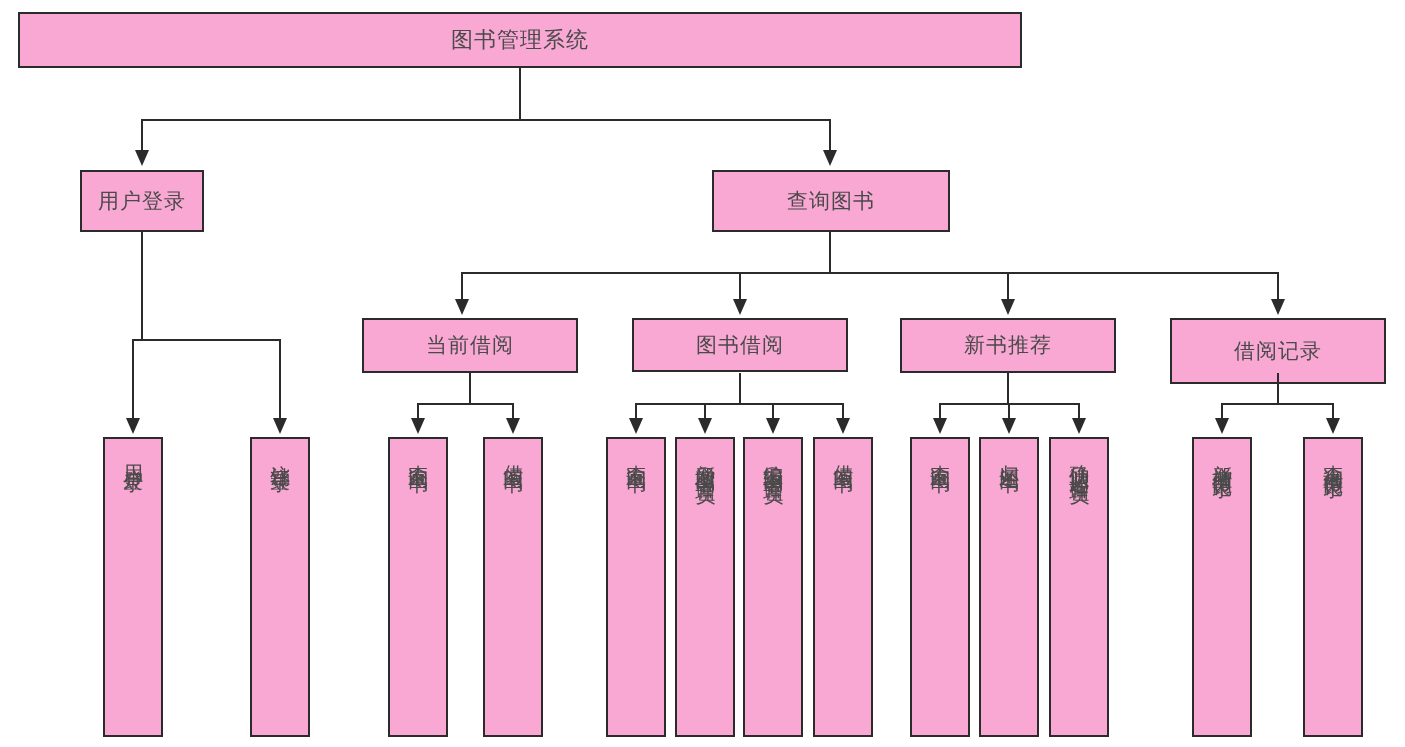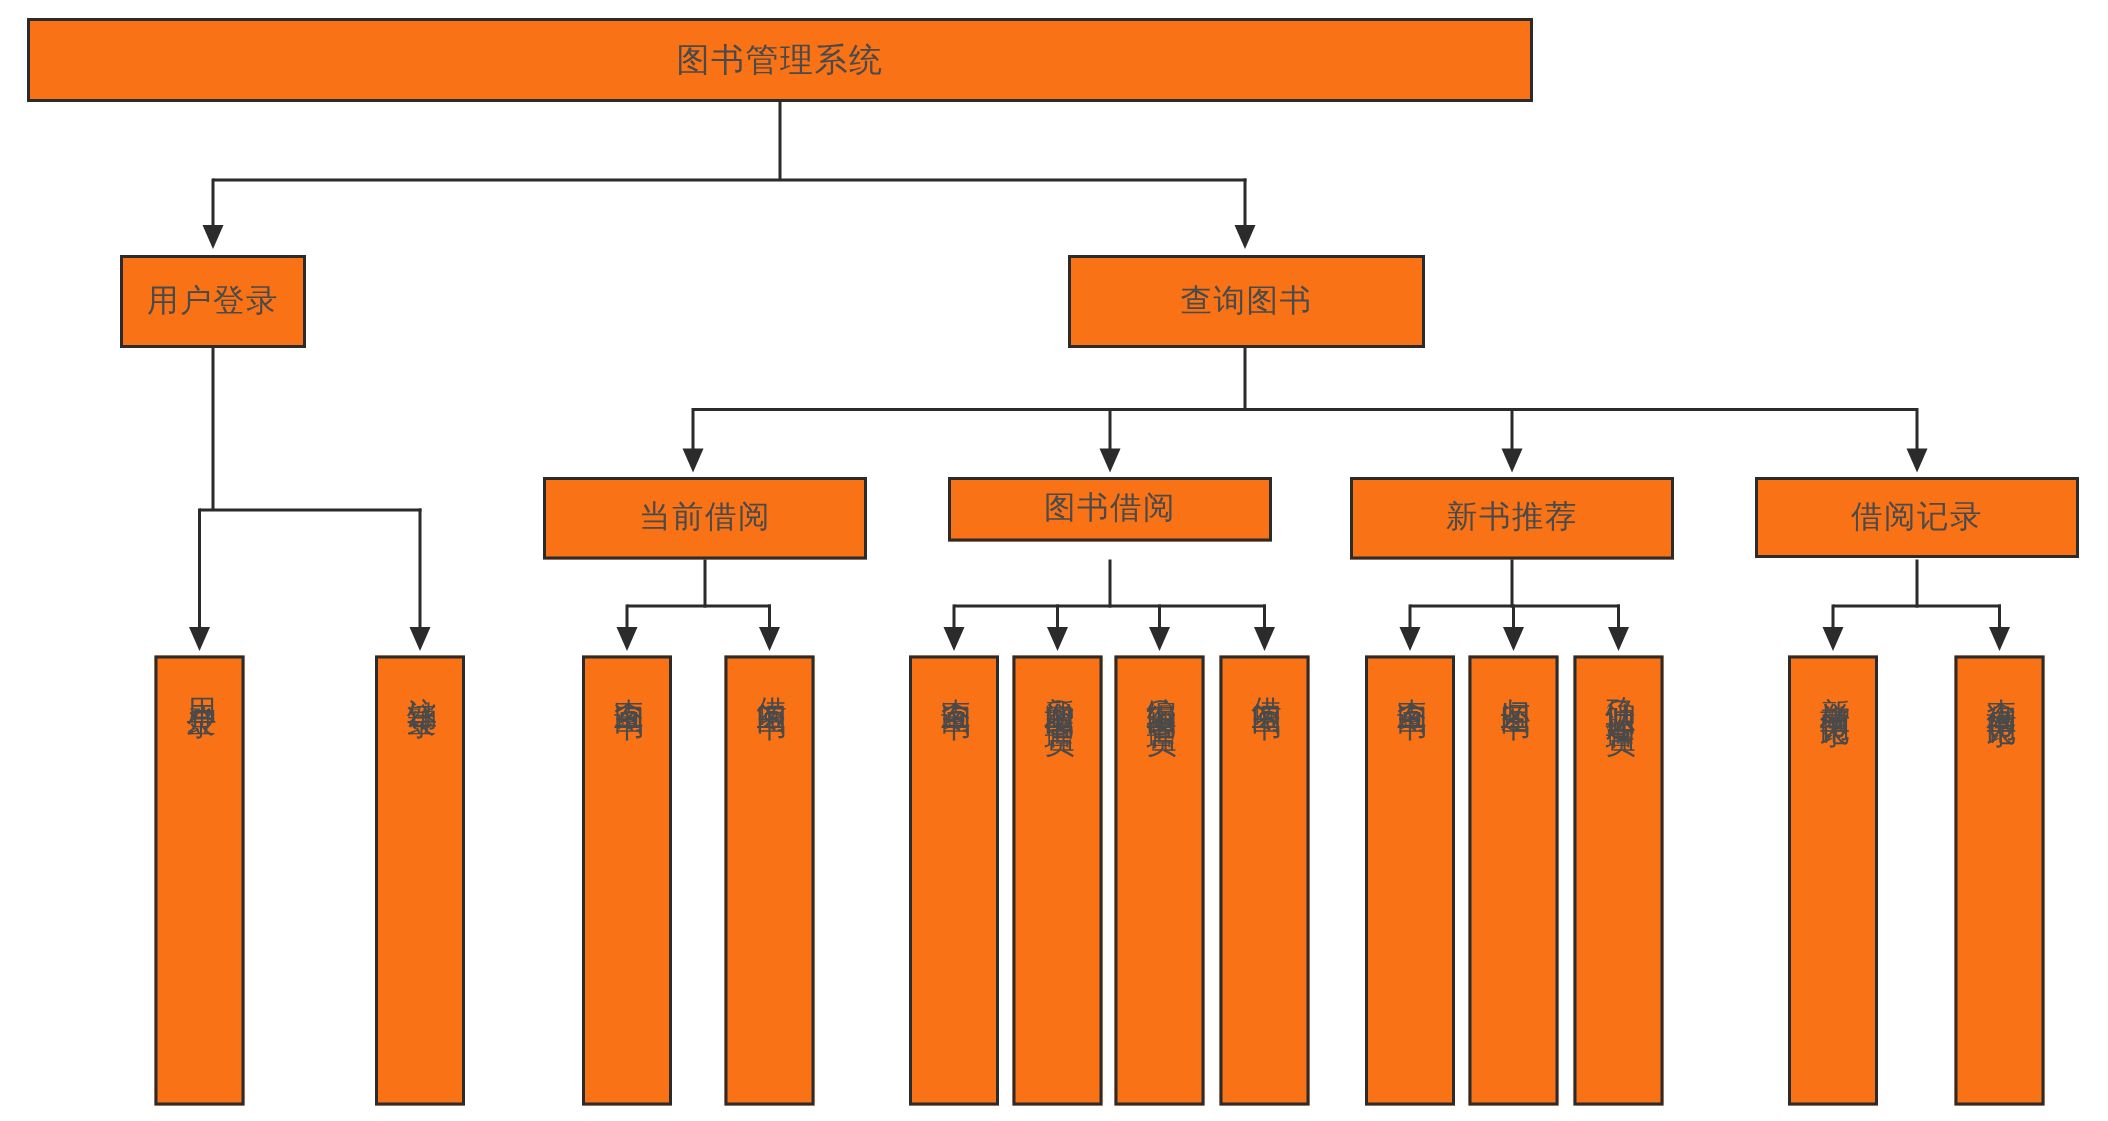--- a/index.html
+++ b/index.html
@@ -9,21 +9,21 @@
     background:#ffffff;
     font-family:"Liberation Sans","DejaVu Sans",sans-serif;
     overflow:hidden;
     position:relative;
   }
   #diagram{position:absolute;left:0;top:0;width:1405px;height:747px;}
   .node{
     position:absolute;
     box-sizing:border-box;
     border:2px solid #2b2b2b;
-    background:#f97316;
+    background:#f9a8d4;
     display:flex;
     align-items:center;
     justify-content:center;
     color:#3a3a3a;
   }
   .node .lbl{
     font-size:21px;
     line-height:1.15;
     letter-spacing:1px;
     white-space:nowrap;
@@ -110,27 +110,27 @@
   <div class="vline" style="left:739px;top:272px;width:2px;height:28px;"></div>
   <div class="arrow" style="left:733px;top:299px;"></div>
   <div class="vline" style="left:1007px;top:272px;width:2px;height:28px;"></div>
   <div class="arrow" style="left:1001px;top:299px;"></div>
   <div class="vline" style="left:1277px;top:272px;width:2px;height:28px;"></div>
   <div class="arrow" style="left:1271px;top:299px;"></div>
 
   <div class="node lvl3" style="left:362px;top:318px;width:216px;height:55px;">
     <span class="lbl">当前借阅</span>
   </div>
-  <div class="node lvl3" style="left:632px;top:318px;width:216px;height:43px;">
+  <div class="node lvl3" style="left:632px;top:318px;width:216px;height:54px;">
     <span class="lbl">图书借阅</span>
   </div>
   <div class="node lvl3" style="left:900px;top:318px;width:216px;height:55px;">
     <span class="lbl">新书推荐</span>
   </div>
-  <div class="node lvl3" style="left:1170px;top:318px;width:216px;height:54px;">
+  <div class="node lvl3" style="left:1170px;top:318px;width:216px;height:66px;">
     <span class="lbl">借阅记录</span>
   </div>
 
   <div class="vline" style="left:469px;top:373px;width:2px;height:32px;"></div>
   <div class="hline" style="left:418px;top:403px;width:96px;height:2px;"></div>
   <div class="vline" style="left:417px;top:403px;width:2px;height:16px;"></div>
   <div class="arrow" style="left:411px;top:418px;"></div>
   <div class="vline" style="left:512px;top:403px;width:2px;height:16px;"></div>
   <div class="arrow" style="left:506px;top:418px;"></div>
 

